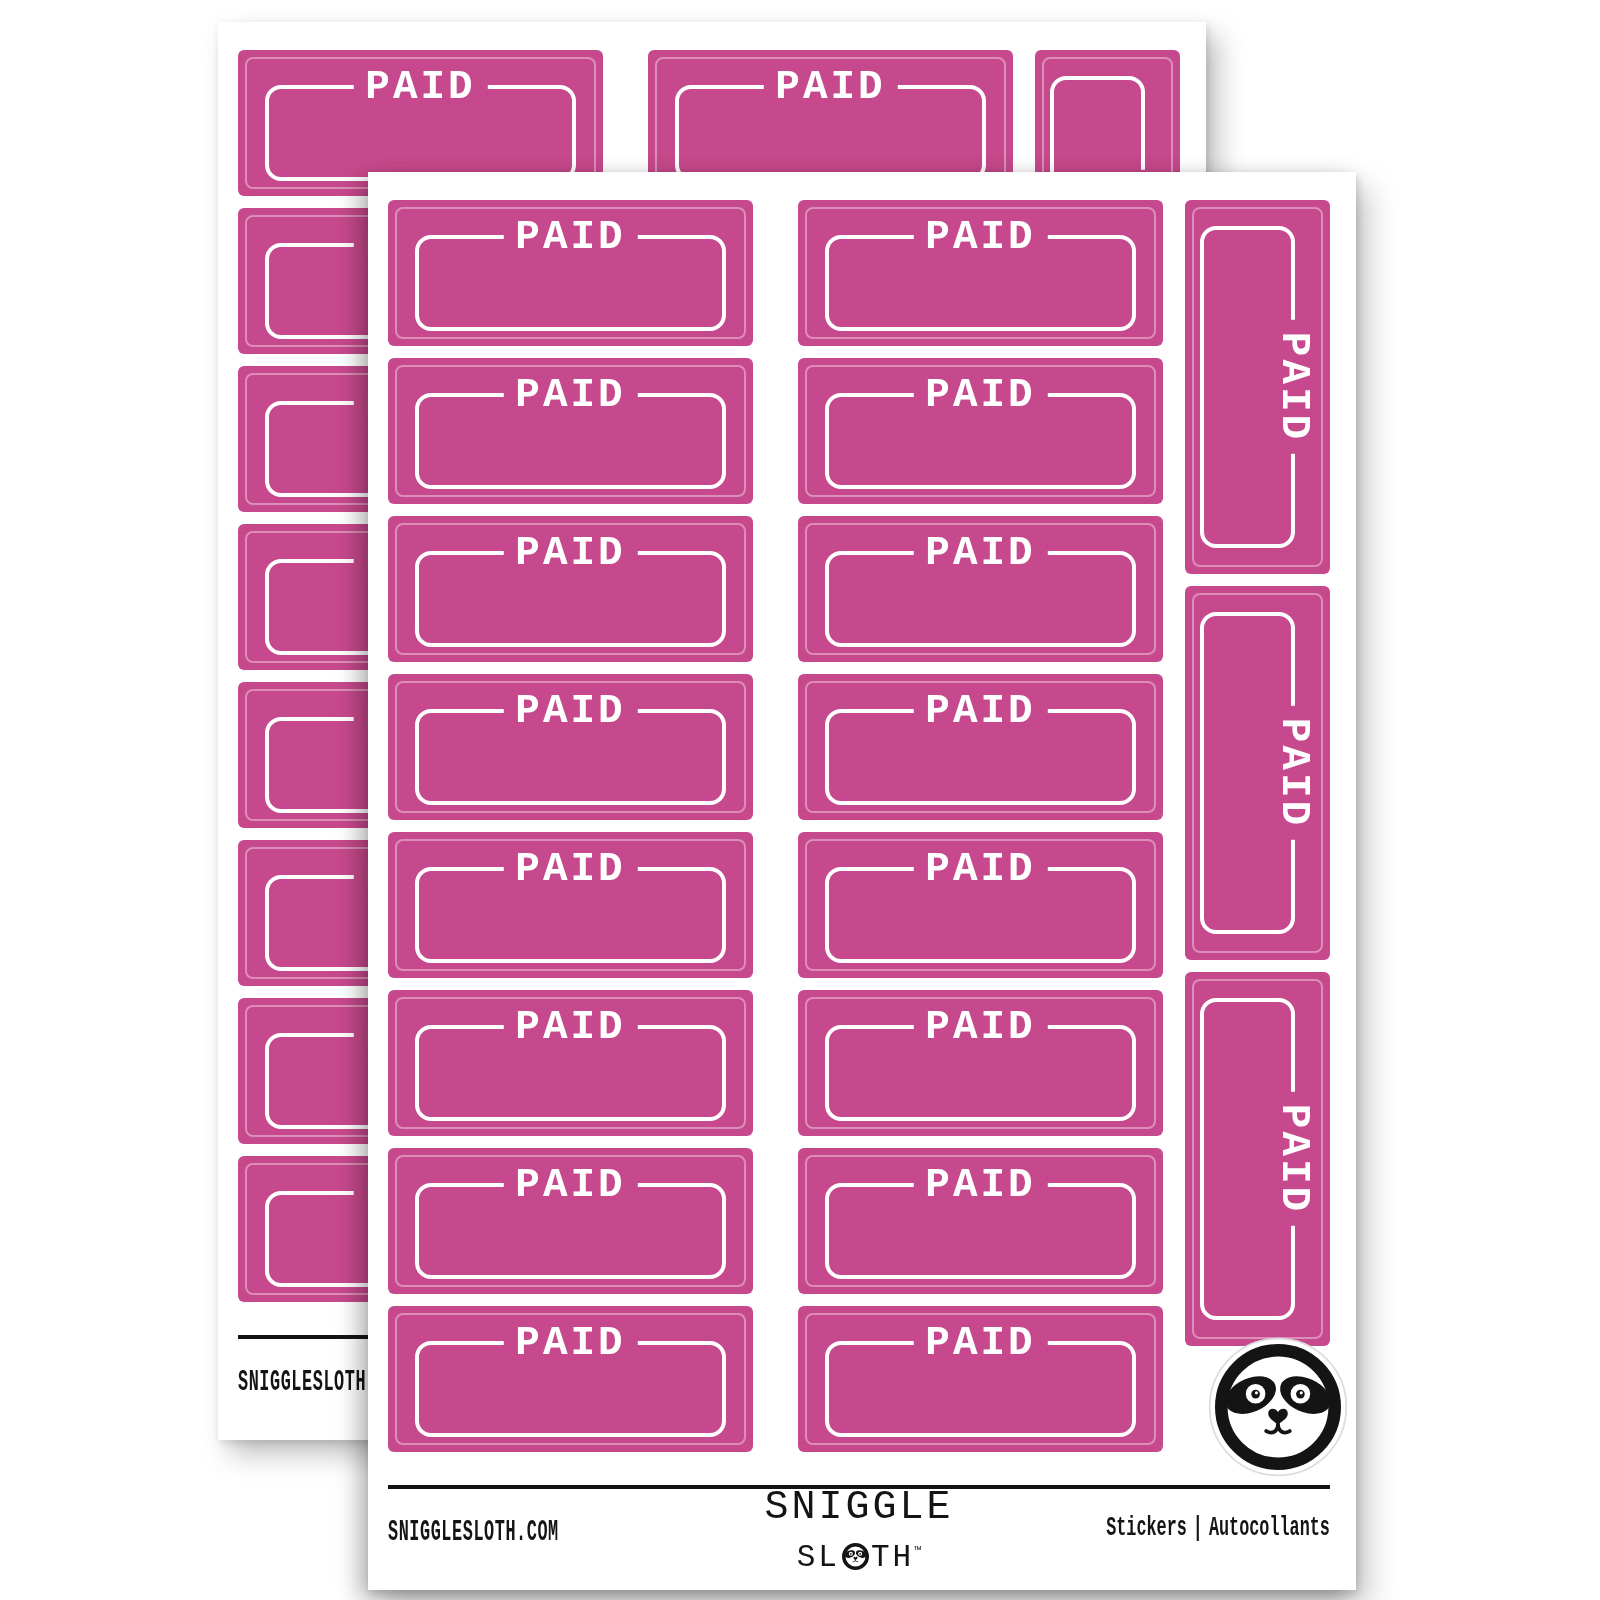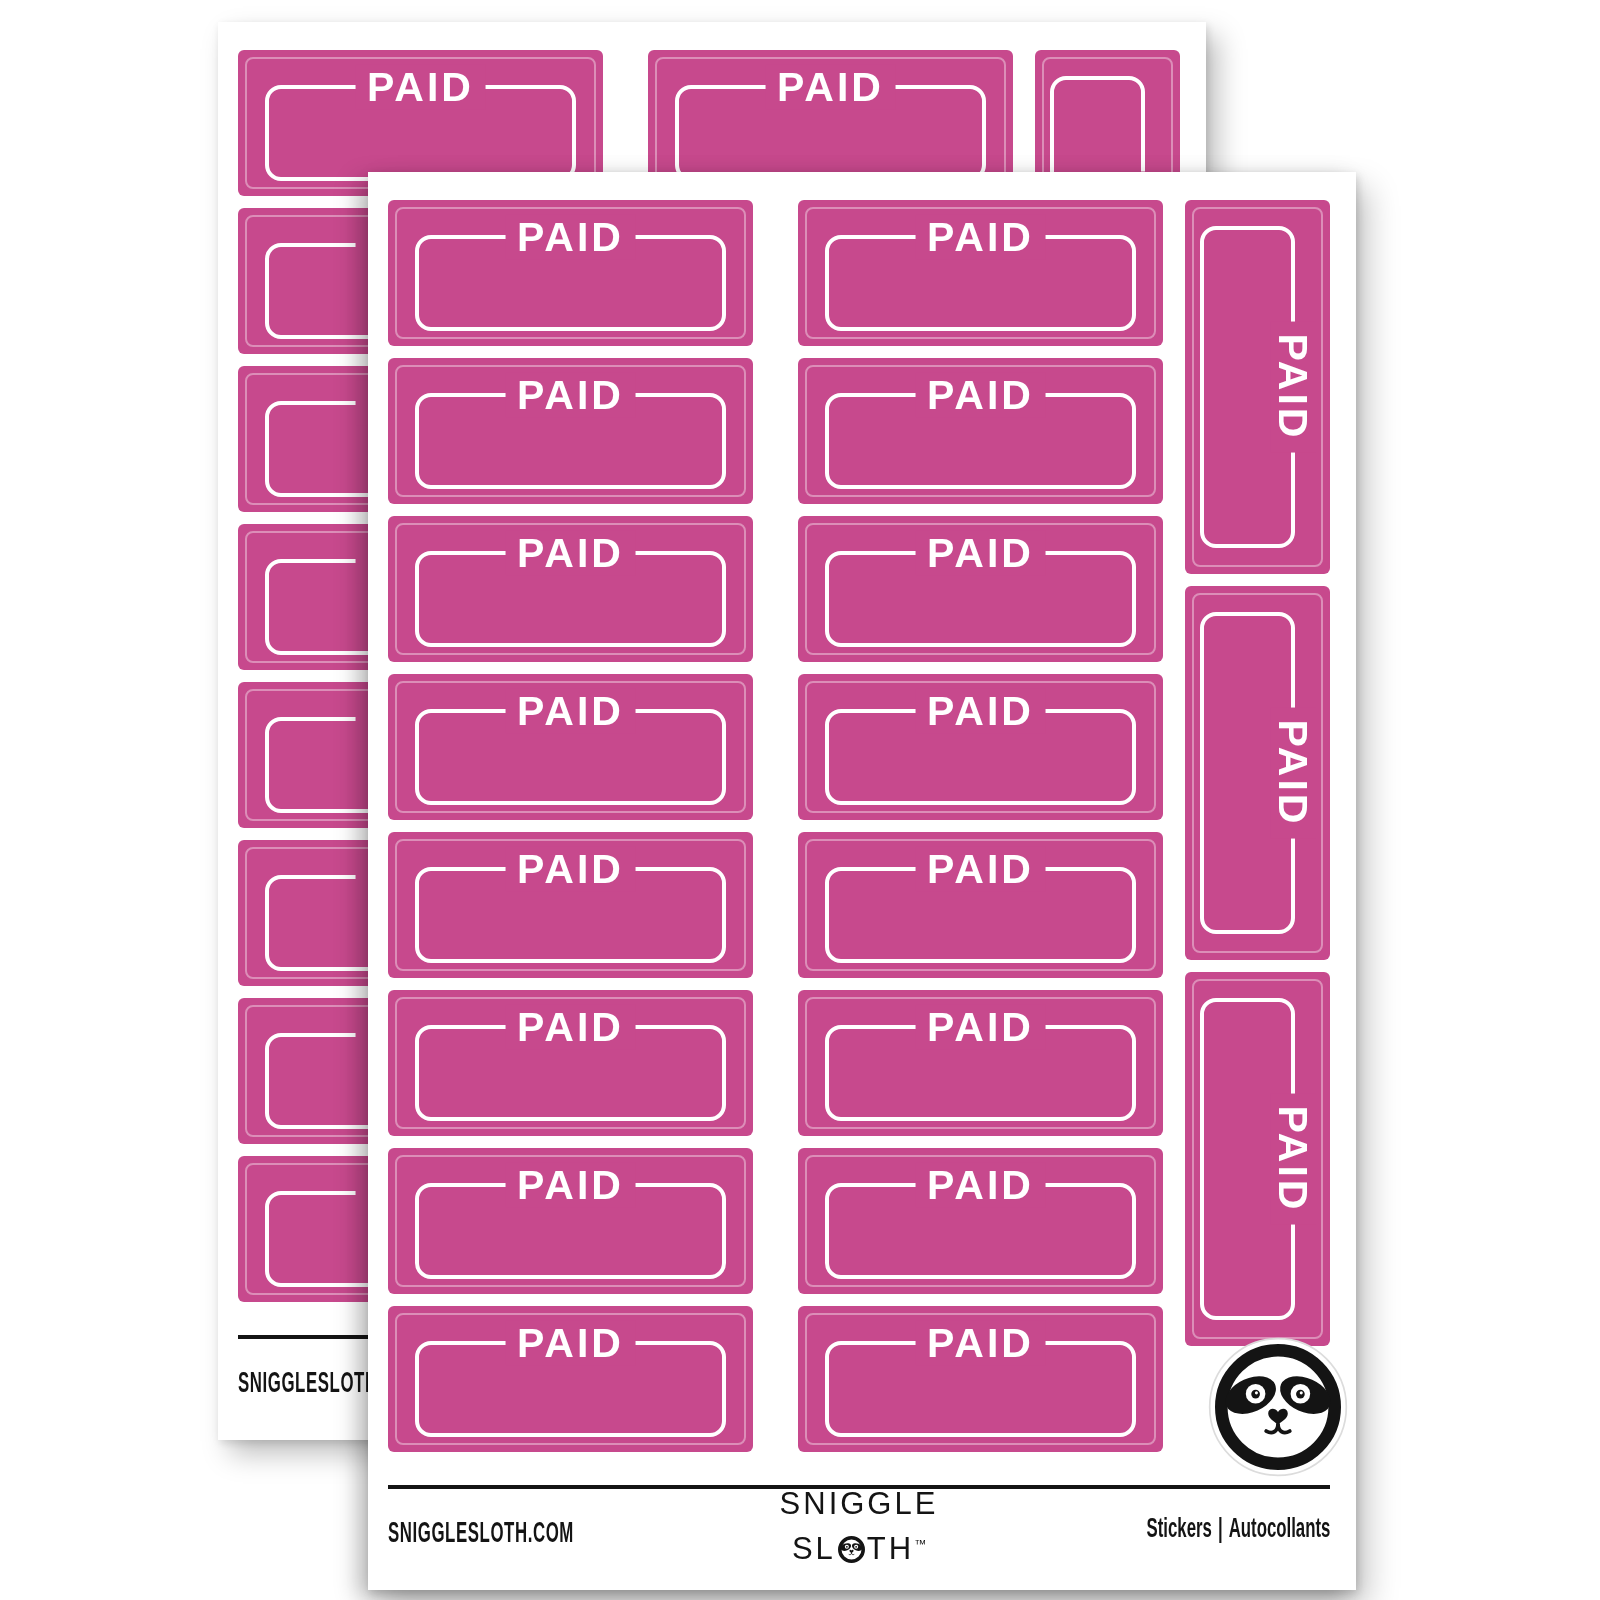--- a/index.html
+++ b/index.html
@@ -1,17 +1,17 @@
 <!DOCTYPE html>
 <html style="--pink: #C7498D; --cut: rgba(255,255,255,0.38);"><head>
 <meta charset="utf-8">
 <style>
   html,body{margin:0;padding:0;background:#ffffff;}
   .page{position:relative;width:1600px;height:1600px;background:#ffffff;overflow:hidden;
-        font-family:Liberation Sans, sans-serif;}
+        font-family:Liberation Mono, monospace;}
   .sheet{position:absolute;width:988px;height:1418px;background:#ffffff;}
   .sheet.back{left:218px;top:22px;
         box-shadow:12px 14px 26px rgba(0,0,0,0.25), 2px 3px 8px rgba(0,0,0,0.12);}
   .sheet.front{left:368px;top:172px;
         box-shadow:-10px 8px 22px rgba(0,0,0,0.25), 12px 16px 30px rgba(0,0,0,0.22), 2px 3px 8px rgba(0,0,0,0.12);}
 
   .col{position:absolute;top:28px;display:flex;flex-direction:column;gap:12px;}
   .col.c1{left:20px;width:365px;}
   .col.c2{left:430px;width:365px;}
   .col.c3{left:817px;width:145px;}
@@ -32,21 +32,21 @@
         padding:2px 12px;white-space:nowrap;}
   .h .paid{left:50%;top:37px;transform:translate(-50%,-50%);}
   .v .paid{right:37px;top:50%;transform:translate(50%,-50%) rotate(90deg);}
 
   .rule{position:absolute;left:20px;top:1313px;width:942px;height:4px;background:#141414;}
 
   .site{position:absolute;left:20px;top:1344px;font-size:29px;font-weight:bold;color:#141414;
         letter-spacing:1px;transform:scaleX(0.58);transform-origin:0 50%;white-space:nowrap;}
 
   .brand{position:absolute;left:20px;top:1316px;width:942px;text-align:center;color:#141414;}
-  .brand .l1{font-size:31px;letter-spacing:3px;line-height:1.0;}
+  .brand .l1{font-size:40px;letter-spacing:3px;line-height:1.0;}
   .brand .l2{font-size:31px;letter-spacing:3px;line-height:1.0;margin-top:14px;}
   .brand sup{font-size:12px;letter-spacing:0;}
   .brand-sloth{display:inline-block;width:29px;height:29px;vertical-align:-5px;margin:0 1px;}
   .brand-sloth svg{width:100%;height:100%;}
   .brand-sloth .kisscut{display:none;}
   .brand-sloth .ring{stroke-width:12;}
 
   .kind{position:absolute;right:26px;top:1340px;font-size:28px;font-weight:bold;color:#141414;
         transform:scaleX(0.6);transform-origin:100% 50%;white-space:nowrap;}
   .kind .sep{padding:0 10px;}

